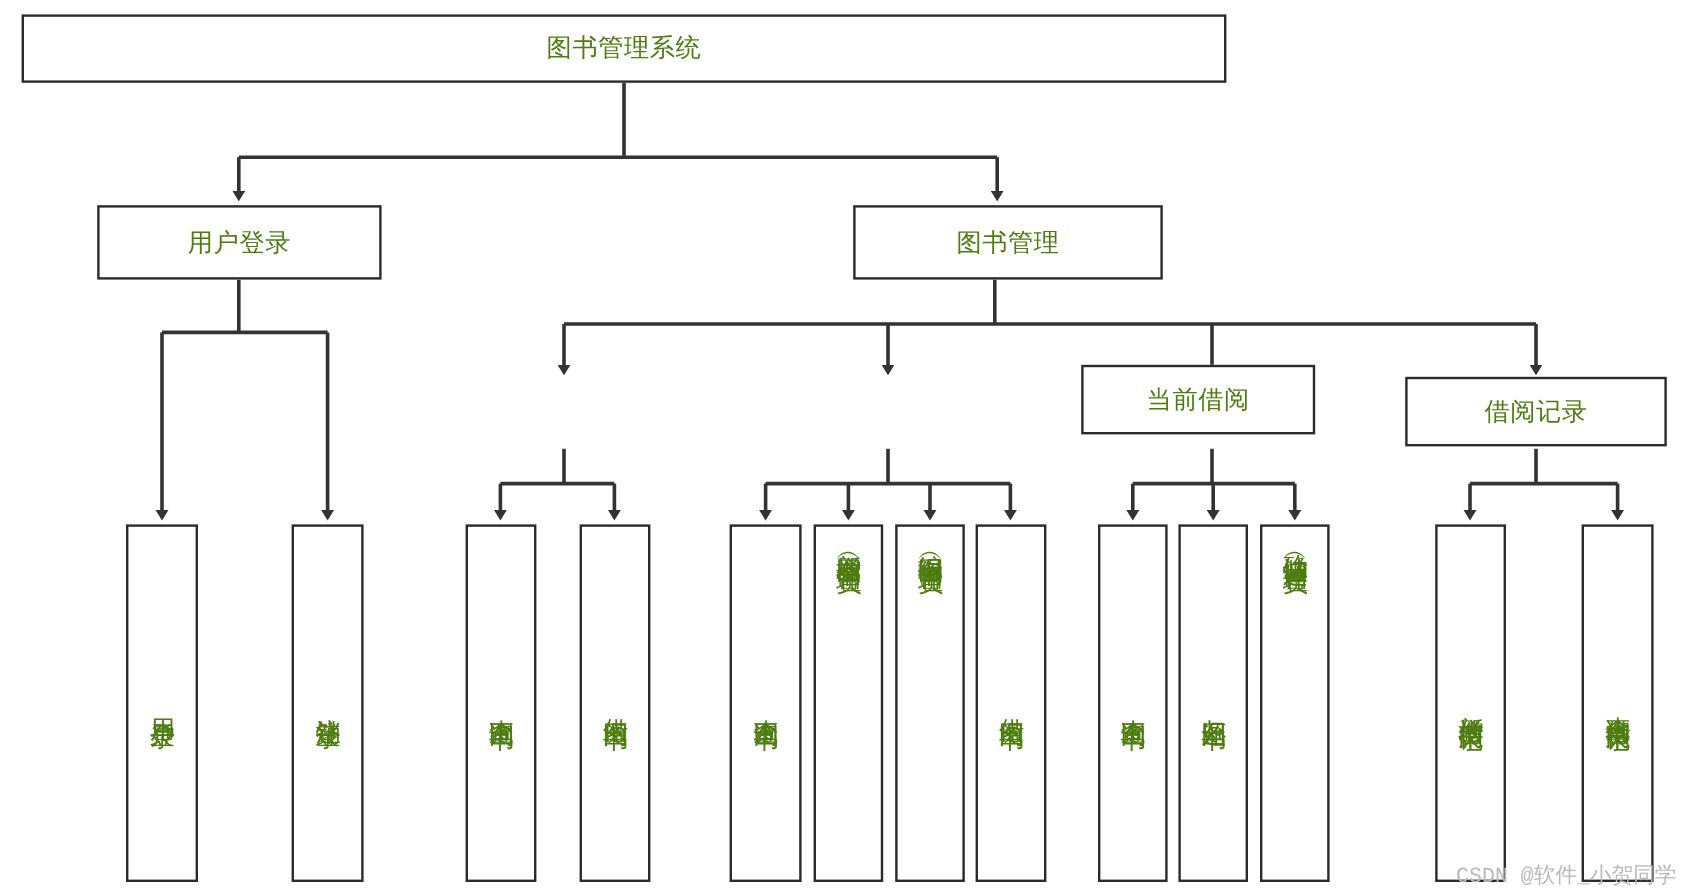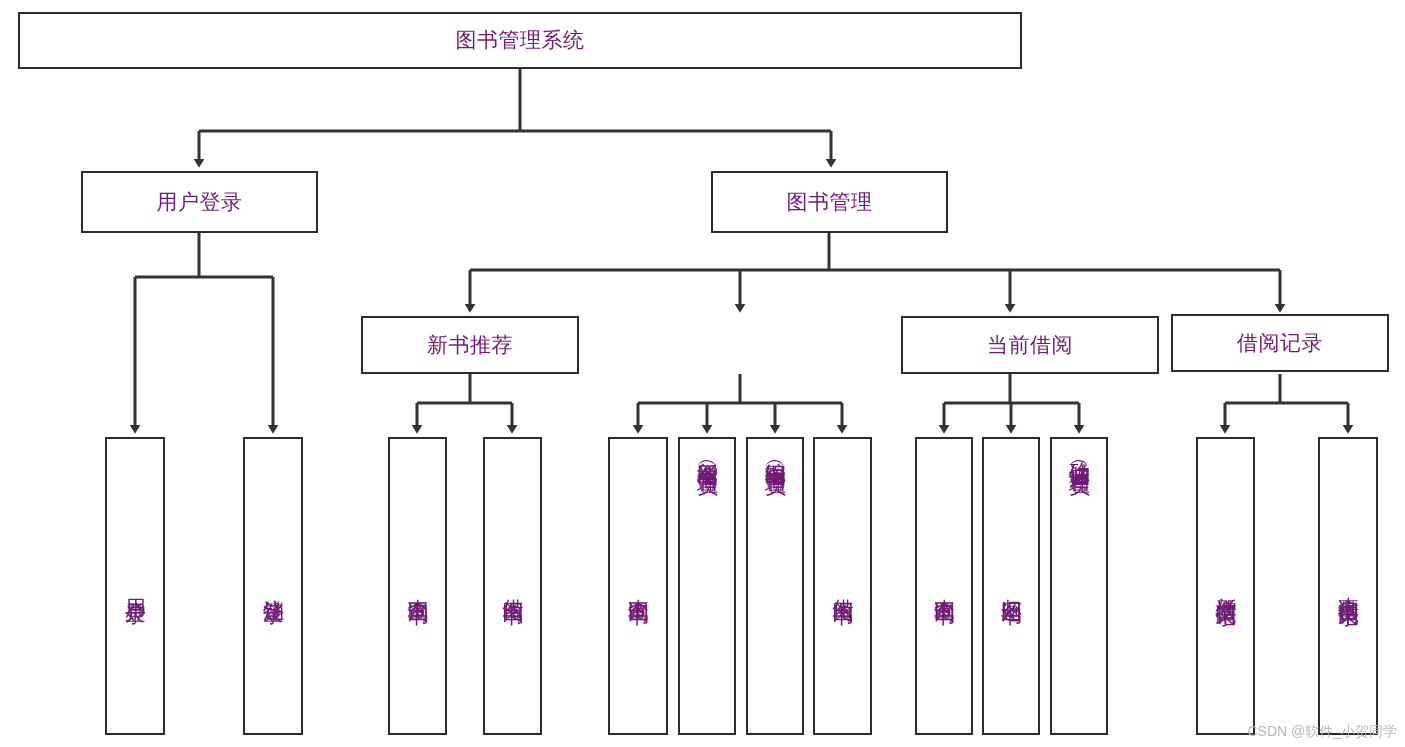--- a/index.html
+++ b/index.html
@@ -30,21 +30,21 @@
     position: absolute;
     box-sizing: border-box;
     background: #ffffff;
     border: 2px solid #2b2b2b;
     display: flex;
     align-items: center;
     justify-content: center;
     z-index: 2;
   }
   .node-label {
-    color: #701a75;
+    color: #4d7c0f;
     font-size: 21px;
     line-height: 1.15;
     letter-spacing: 0.5px;
     white-space: nowrap;
   }
   
   .node.horizontal .node-label {
     writing-mode: horizontal-tb;
   }
   
@@ -69,25 +69,25 @@
   .node.vertical.topaligned {
     align-items: flex-start;
   }
   .node.vertical.topaligned .node-label {
     margin-top: 6px;
   }
   #watermark {
     position: absolute;
     right: 8px;
     bottom: 6px;
-    font-size: 14px;
+    font-size: 18px;
     color: #b9b9b9;
     z-index: 5;
     white-space: nowrap;
-    font-family: Liberation Sans, sans-serif;
+    font-family: Liberation Mono, monospace;
   }
 </style>
 </head>
 <body>
 
 <div id="diagram-root">
 
   <svg id="edges-layer" width="1405" height="747" viewBox="0 0 1405 747" xmlns="http://www.w3.org/2000/svg">
     <defs>
       <marker id="arrowhead" markerWidth="9" markerHeight="11" refX="1.2" refY="5.5" orient="auto" markerUnits="userSpaceOnUse">
@@ -139,28 +139,25 @@
     </g>
   </svg>
 
   <div class="node horizontal" style="left:18px; top:12px; width:1004px; height:57px;">
     <span class="node-label">图书管理系统</span>
   </div>
 
   <div class="node horizontal" style="left:81px; top:171px; width:237px; height:62px;">
     <span class="node-label">用户登录</span>
   </div>
-  <div class="node horizontal" style="left:711px; top:171px; width:237px; height:62px;">
+  <div class="node horizontal" style="left:711px; top:171px; width:258px; height:62px;">
     <span class="node-label">图书管理</span>
   </div>
 
-  <div class="node horizontal" style="left:361px; top:316px; width:218px; height:58px;">
-    <span class="node-label">新书推荐</span>
-  </div>
-  <div class="node horizontal" style="left:901px; top:316px; width:258px; height:58px;">
+  <div class="node horizontal" style="left:901px; top:304px; width:195px; height:58px;">
     <span class="node-label">当前借阅</span>
   </div>
   <div class="node horizontal" style="left:1171px; top:314px; width:218px; height:58px;">
     <span class="node-label">借阅记录</span>
   </div>
 
   <div class="node vertical centered" style="left:105px; top:437px; width:60px; height:298px;">
     <span class="node-label">用户登录</span>
   </div>
   <div class="node vertical centered" style="left:243px; top:437px; width:60px; height:298px;">

